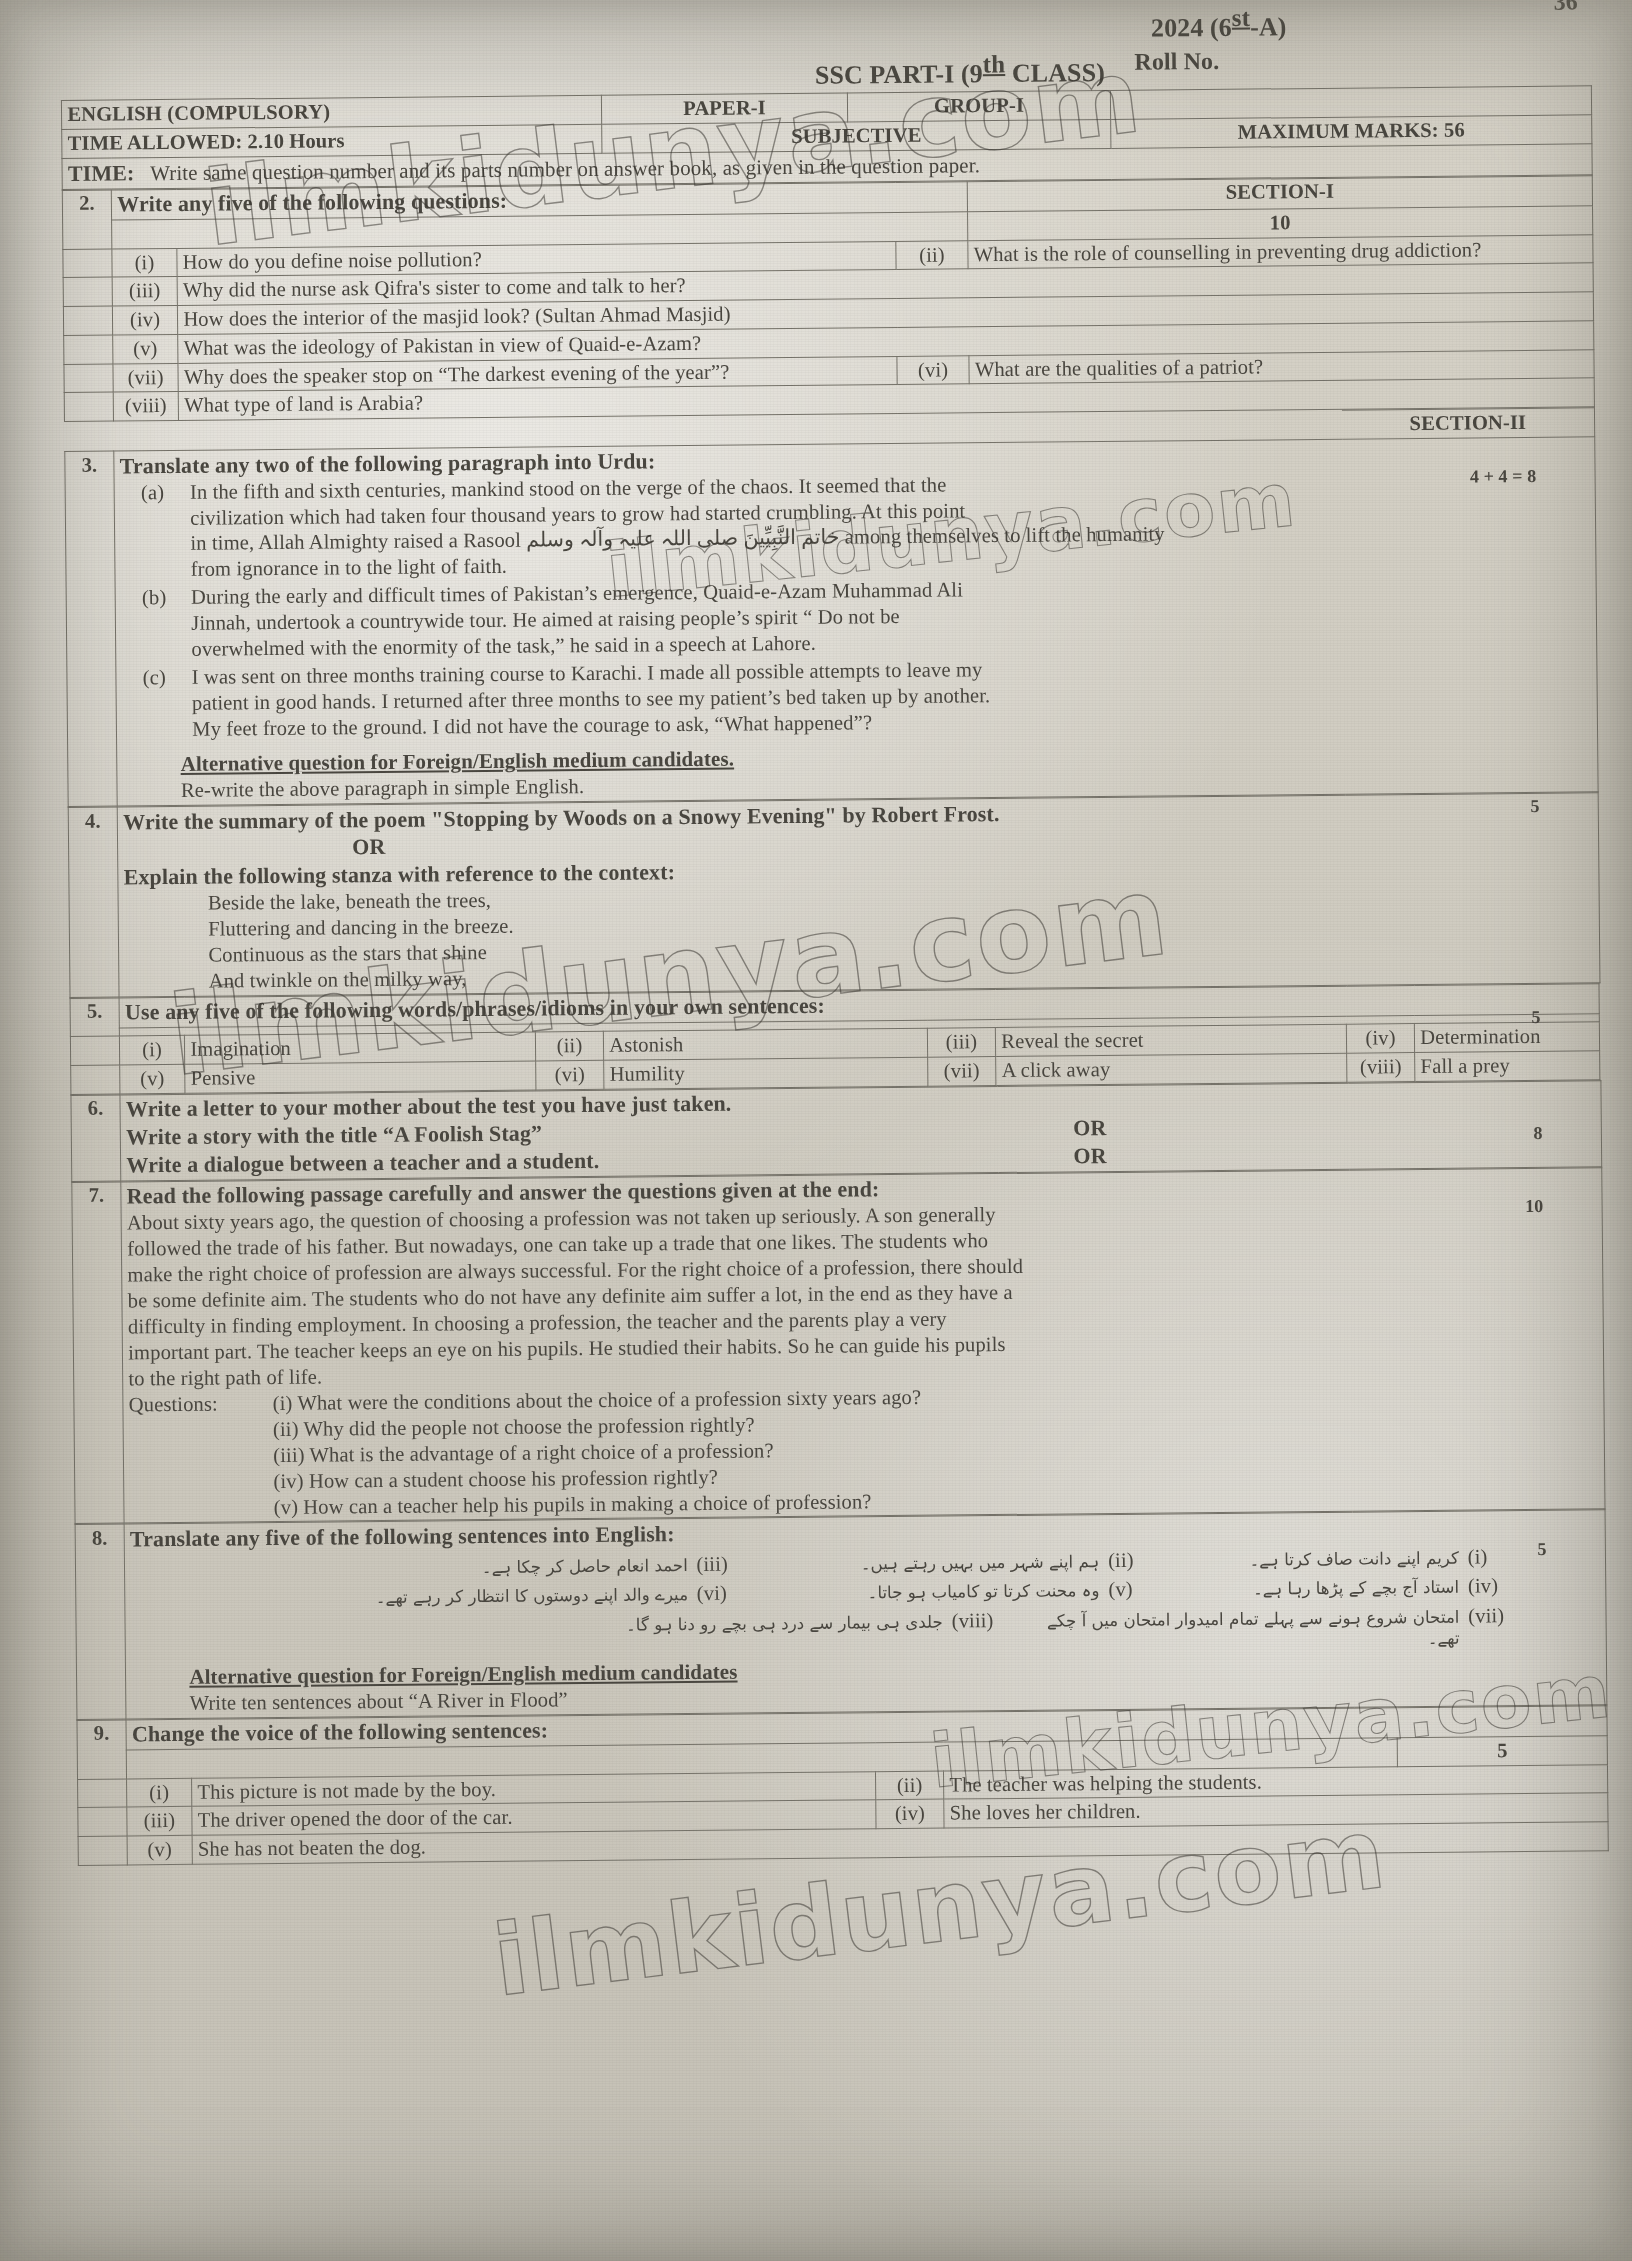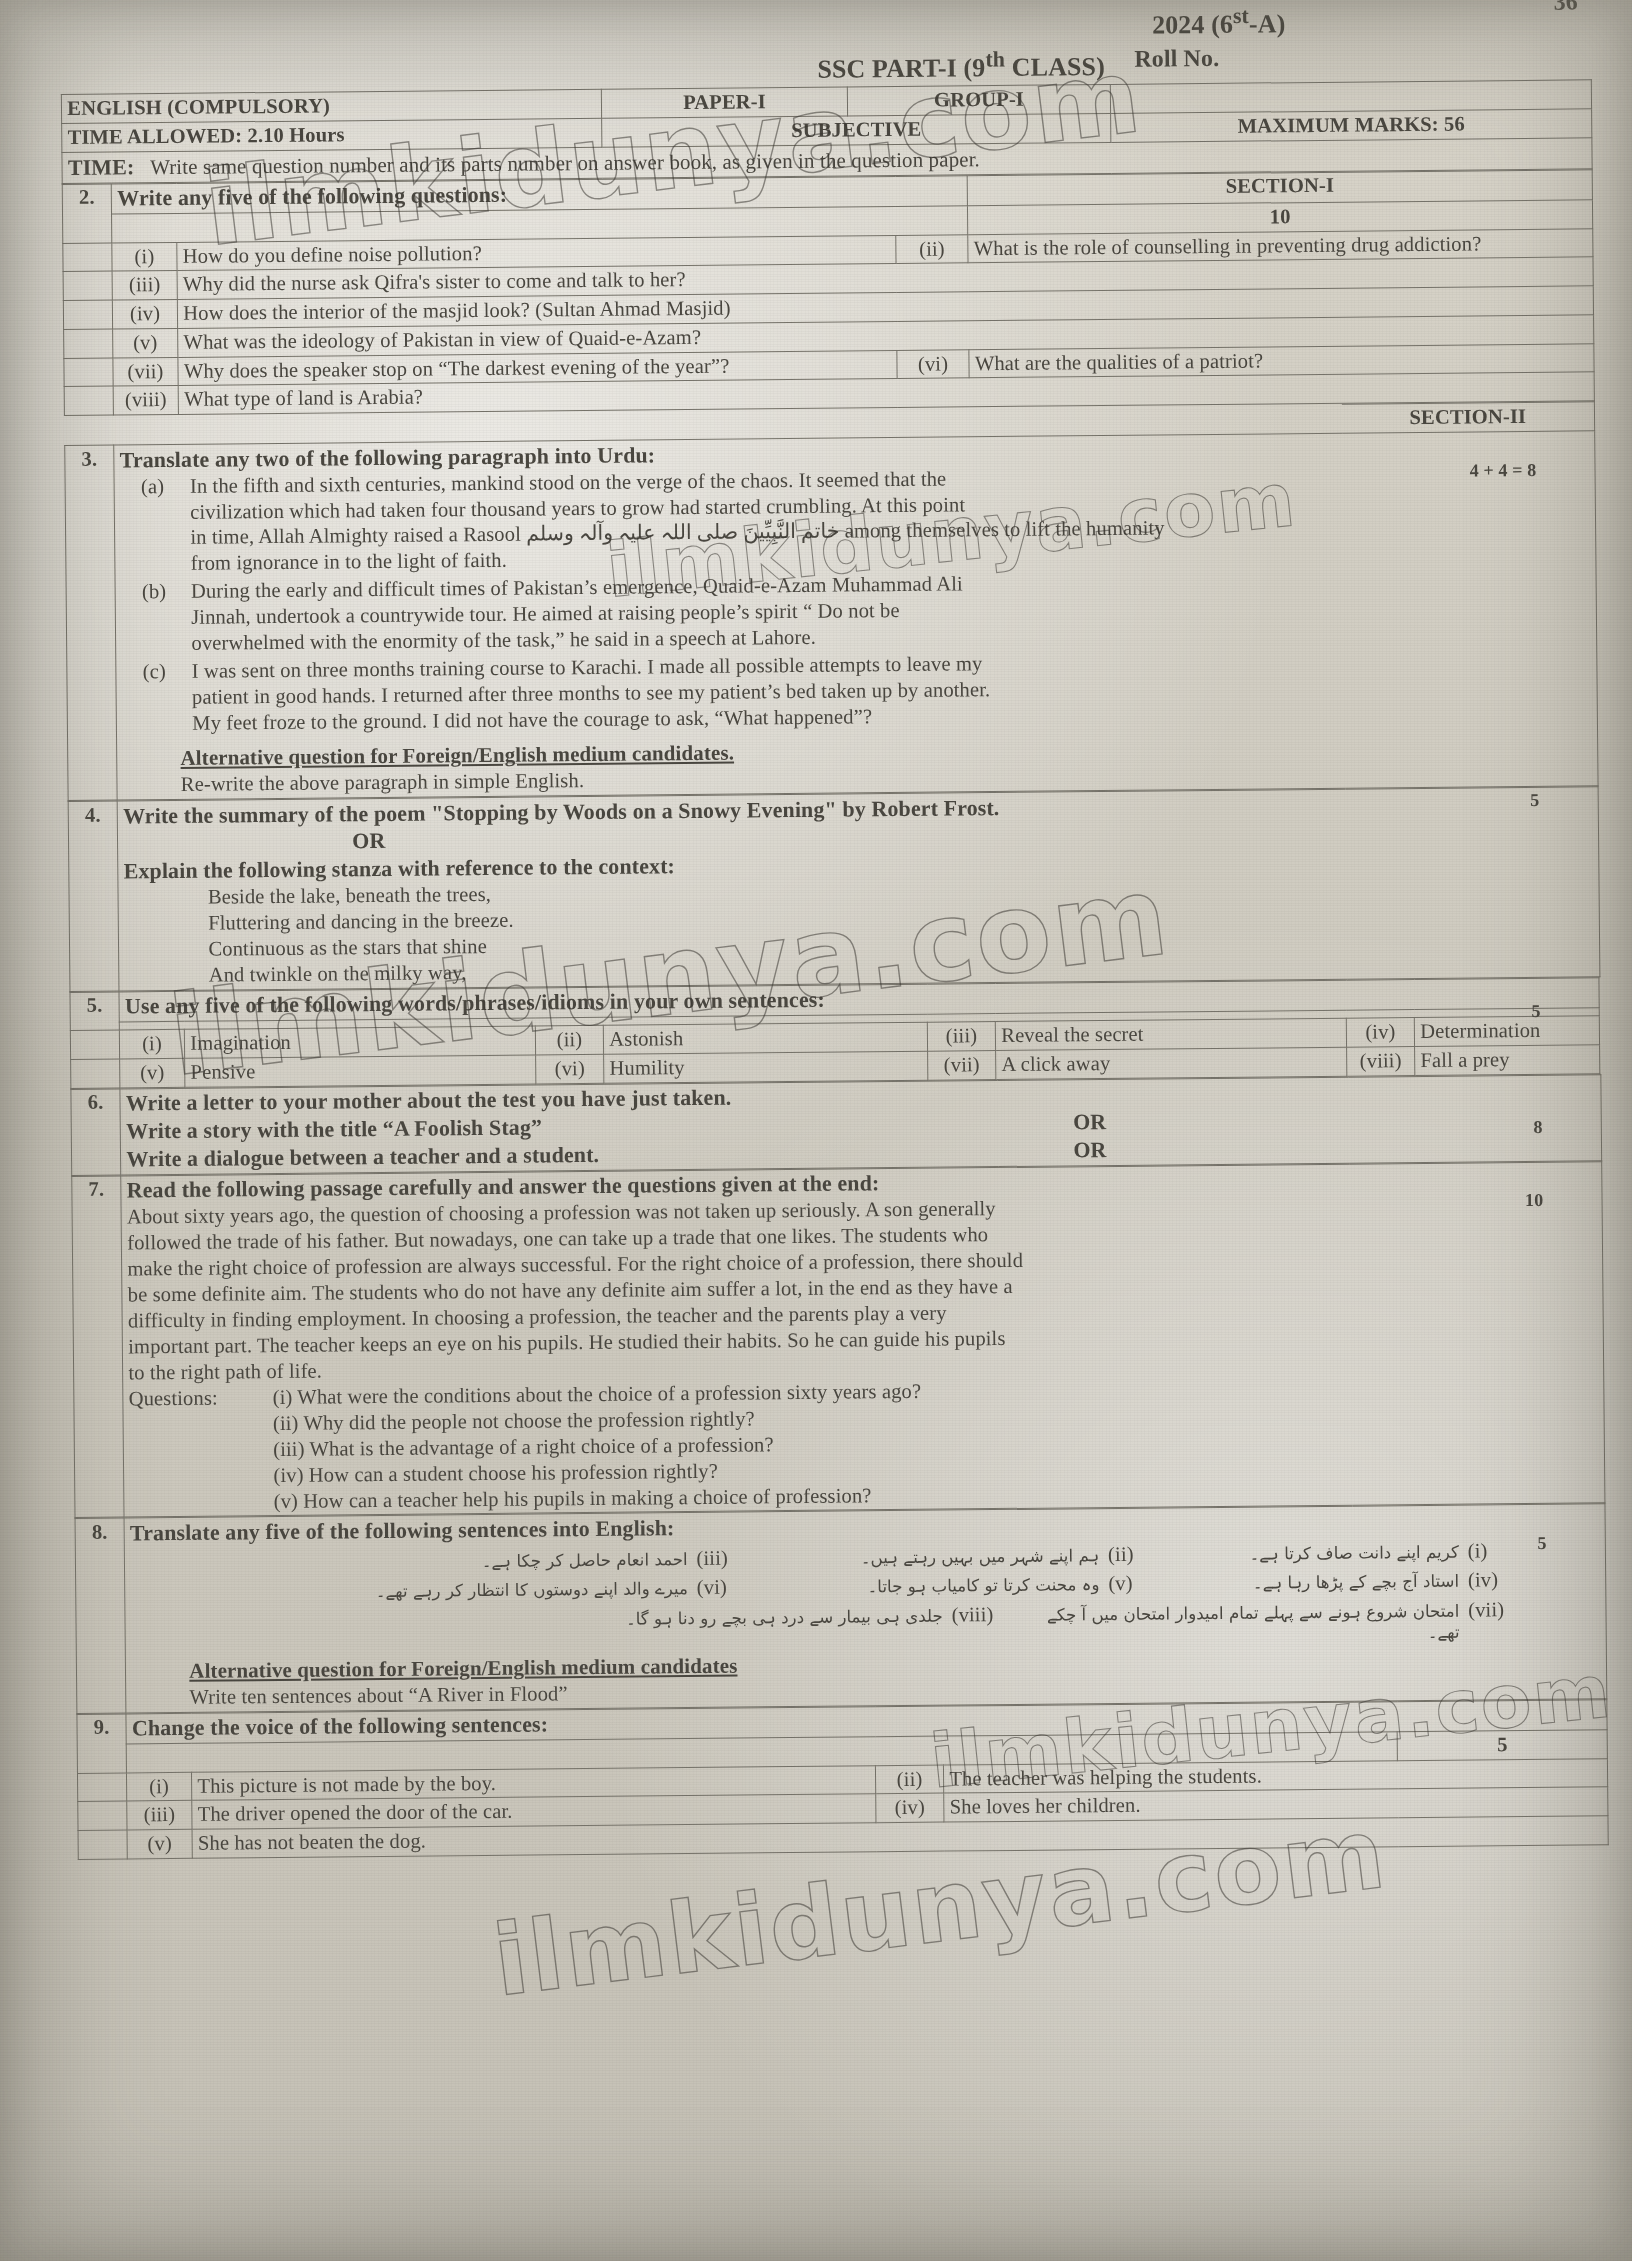--- a/index.html
+++ b/index.html
@@ -51,21 +51,21 @@
   td.noborder{border:none;}
   .nb-t{border-top:none;}
   .nb-b{border-bottom:none;}
   .nb-l{border-left:none;}
   .nb-r{border-right:none;}
 
   .b{font-weight:bold;}
   .ctr{text-align:center;}
   .rt{text-align:right;}
   .ul{text-decoration:underline;}
-  .sm{font-size:22px;}
+  .sm{font-size:25px;text-decoration:underline;}
   .qn{text-align:center;font-weight:bold;font-size:22px;width:56px;}
   .rn{text-align:center;font-size:20px;width:65px;}
   .mk{text-align:center;font-weight:bold;font-size:18px;}
 
   .headline{font-weight:bold;font-size:26px;}
   .head2{font-weight:bold;font-size:24px;}
   .bigcap{font-weight:bold;font-size:25.4px;letter-spacing:0.4px;}
   .sec{font-weight:bold;font-size:23px;letter-spacing:0.5px;}
   .urdu-in{font-family:"DejaVu Sans", sans-serif;direction:rtl;font-size:16.7px;}
   .indent2{padding-left:58px;}

